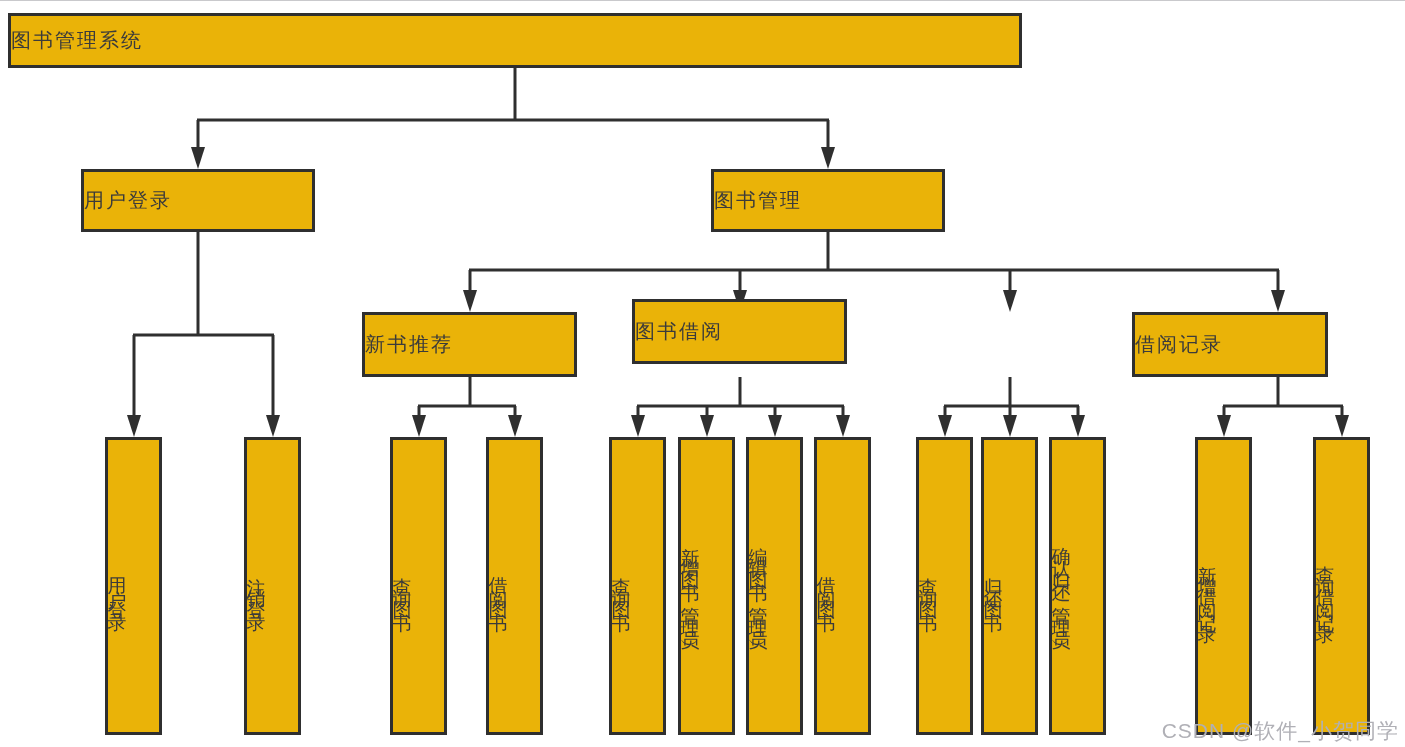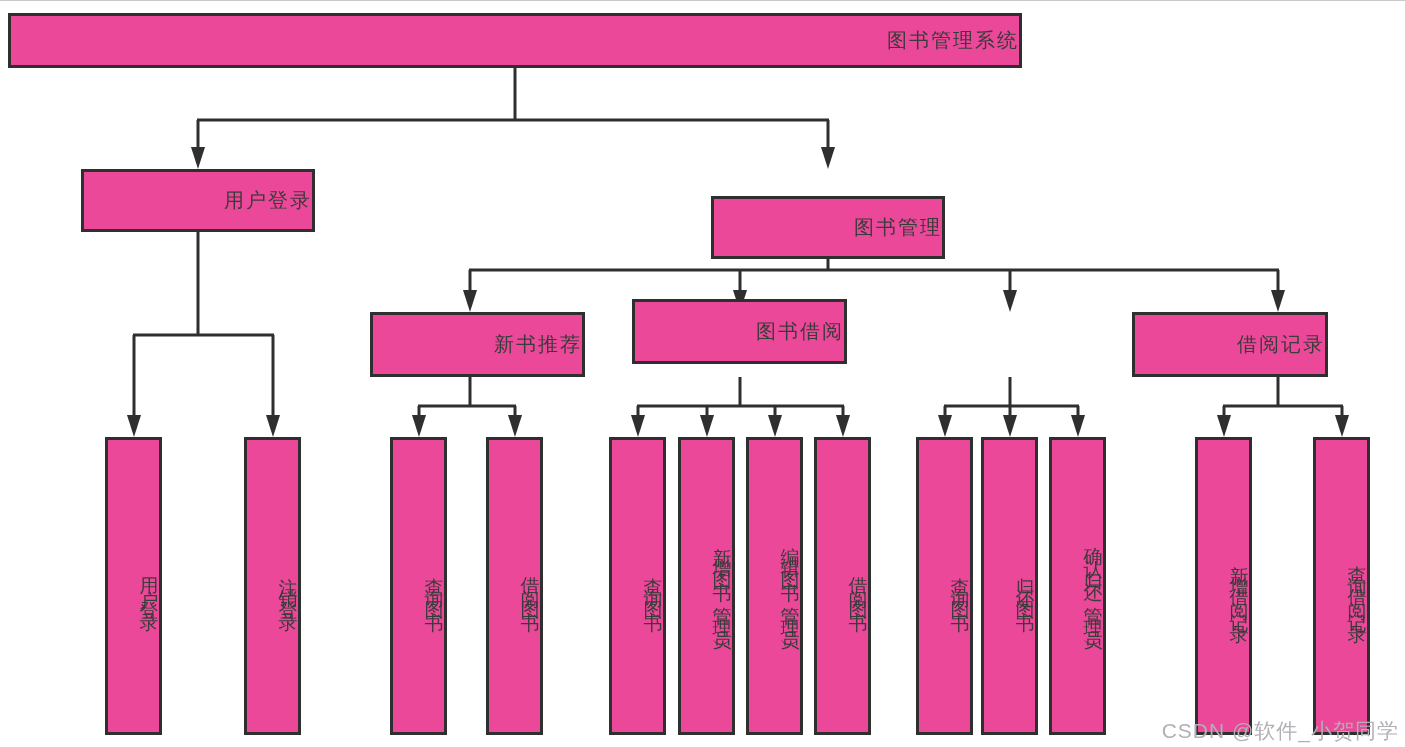--- a/index.html
+++ b/index.html
@@ -26,24 +26,24 @@
   }
   .wires {
     position: absolute; left: 0; top: 0;
     z-index: 1;
     color: var(--line);
   }
   .box {
     position: absolute;
     box-sizing: border-box;
     border: 3px solid var(--line);
-    background: #ec4899;
+    background: #eab308;
     display: flex;
     align-items: center;
-    justify-content: flex-end;
+    justify-content: flex-start;
     z-index: 2;
   }
   .h-label {
     font-size: 20px;
     letter-spacing: 2px;
     color: var(--text);
     white-space: nowrap;
   }
   .leaf .v-label {
     writing-mode: vertical-rl;
@@ -60,22 +60,22 @@
     font-size: 21px;
     color: var(--wm);
     z-index: 5;
     white-space: nowrap;
     letter-spacing: 1px;
   }
 
   
   .p-root   { left: 8px;    top: 13px;  width: 1014px; height: 55px; }
   .p-l1a    { left: 81px;   top: 169px; width: 234px;  height: 63px; }
-  .p-l1b    { left: 711px;  top: 169px; width: 234px;  height: 63px; margin-top: 27px; }
-  .p-l2a    { left: 362px;  top: 312px; width: 215px;  height: 65px; margin-left: 8px; }
+  .p-l1b    { left: 711px;  top: 169px; width: 234px;  height: 63px; }
+  .p-l2a    { left: 362px;  top: 312px; width: 215px;  height: 65px; }
   .p-l2b    { left: 632px;  top: 299px; width: 215px;  height: 65px; }
   .p-l2c    { left: 902px;  top: 312px; width: 215px;  height: 65px; }
   .p-l2d    { left: 1132px; top: 312px; width: 196px;  height: 65px; }
   .leaf     { top: 437px;   width: 57px; height: 298px; }
   .p-g1a { left: 105px; }  .p-g1b { left: 244px; }
   .p-g2a { left: 390px; }  .p-g2b { left: 486px; }
   .p-g3a { left: 609px; }  .p-g3b { left: 678px; }
   .p-g3c { left: 746px; }  .p-g3d { left: 814px; }
   .p-g4a { left: 916px; }  .p-g4b { left: 981px; }  .p-g4c { left: 1049px; }
   .p-g5a { left: 1195px; } .p-g5b { left: 1313px; }

